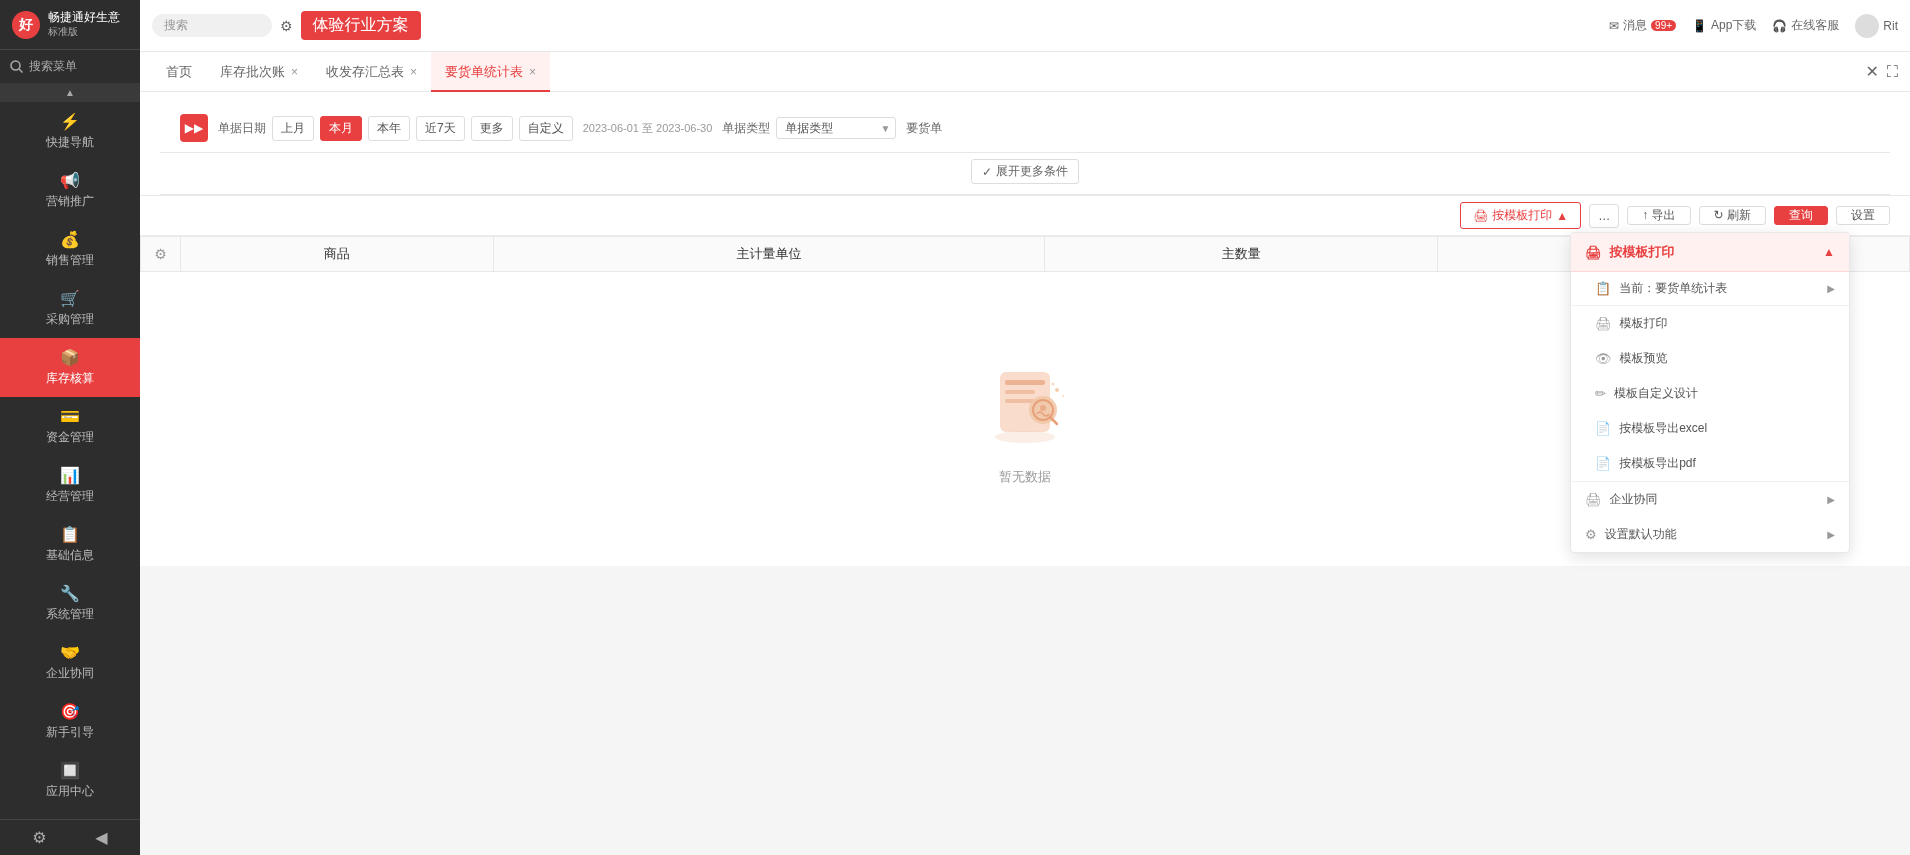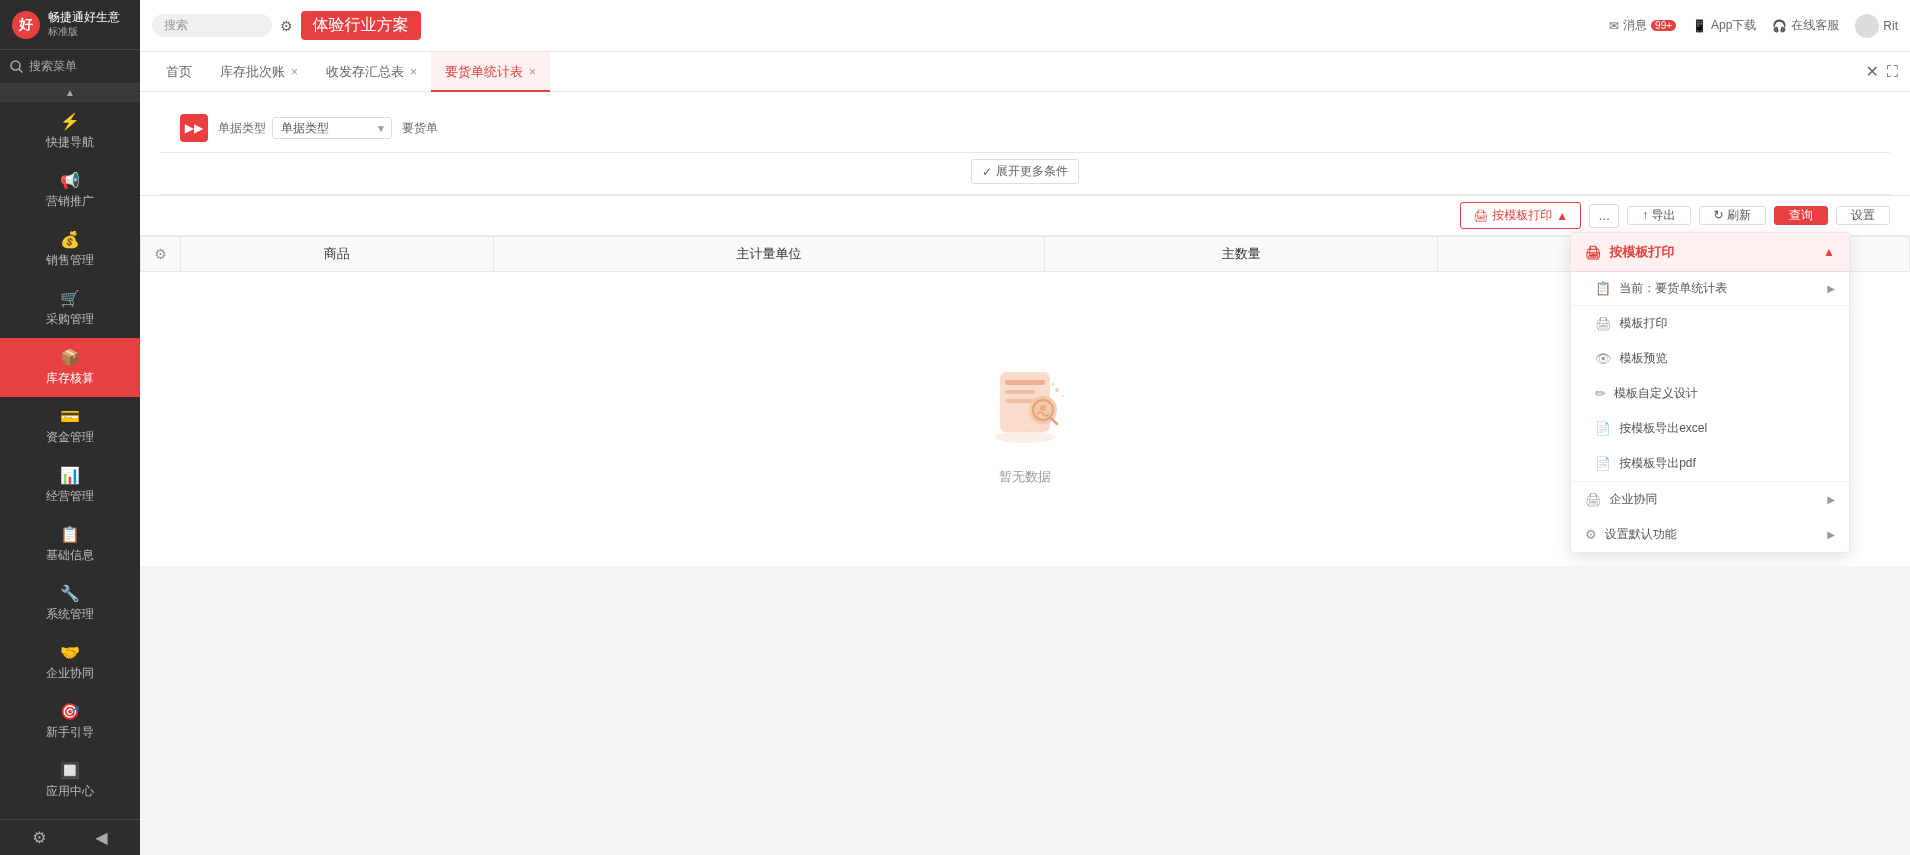--- a/index.html
+++ b/index.html
@@ -612,20 +612,30 @@
 
   <div class="page-content">
 
     <div class="page-header">
 
       <div class="filter-bar">
         <button class="filter-expand-btn">
           <span style="font-size:12px;">▶▶</span>
         </button>
 
+        <div class="filter-group">
+          <span class="filter-label">单据日期</span>
+          <button class="date-btn">上月</button>
+          <button class="date-btn active">本月</button>
+          <button class="date-btn">本年</button>
+          <button class="date-btn">近7天</button>
+          <button class="date-btn">更多</button>
+          <button class="date-btn">自定义</button>
+          <span class="date-range-text">2023-06-01 至 2023-06-30</span>
+        </div>
 
         <div class="filter-group">
           <span class="filter-label">单据类型</span>
           <div class="select-wrapper">
             <select class="filter-select">
               <option>单据类型</option>
               <option>要货单</option>
             </select>
             <span class="select-arrow">▼</span>
           </div>

